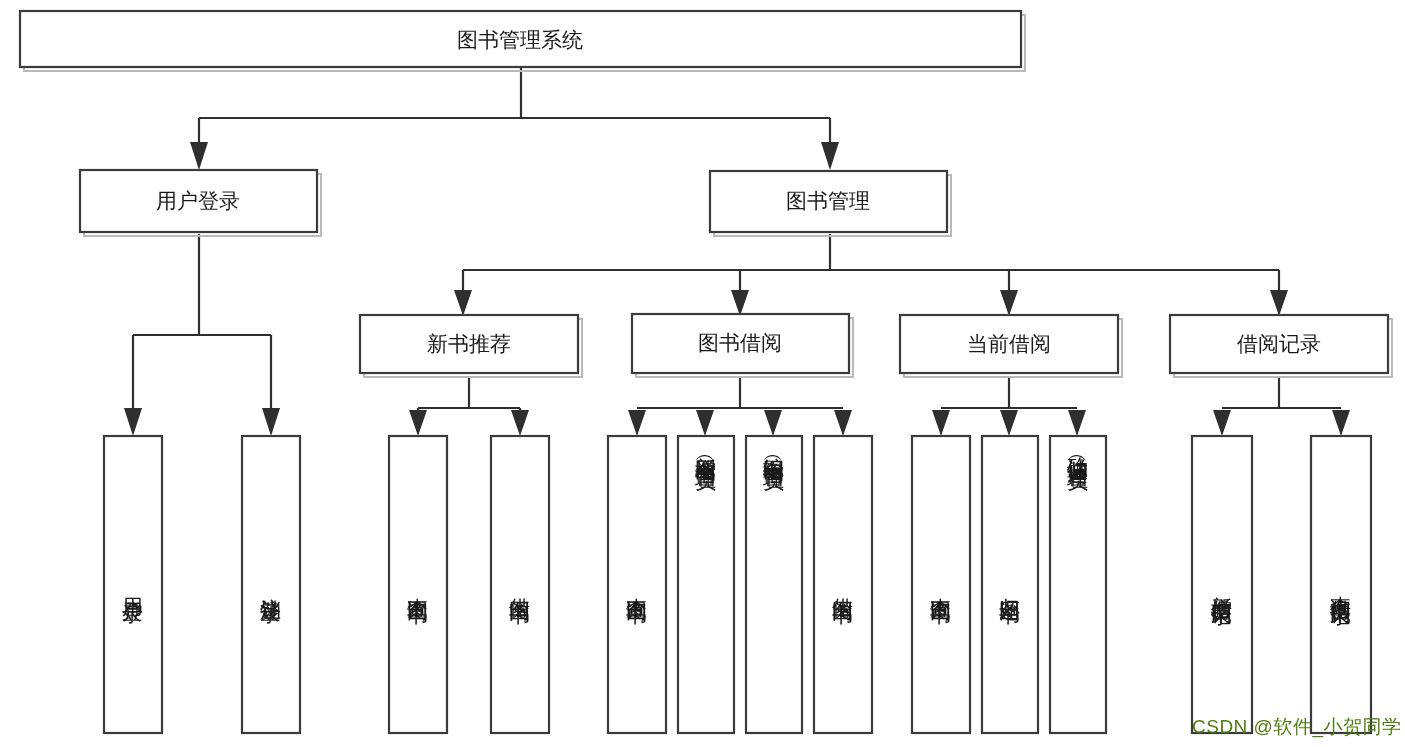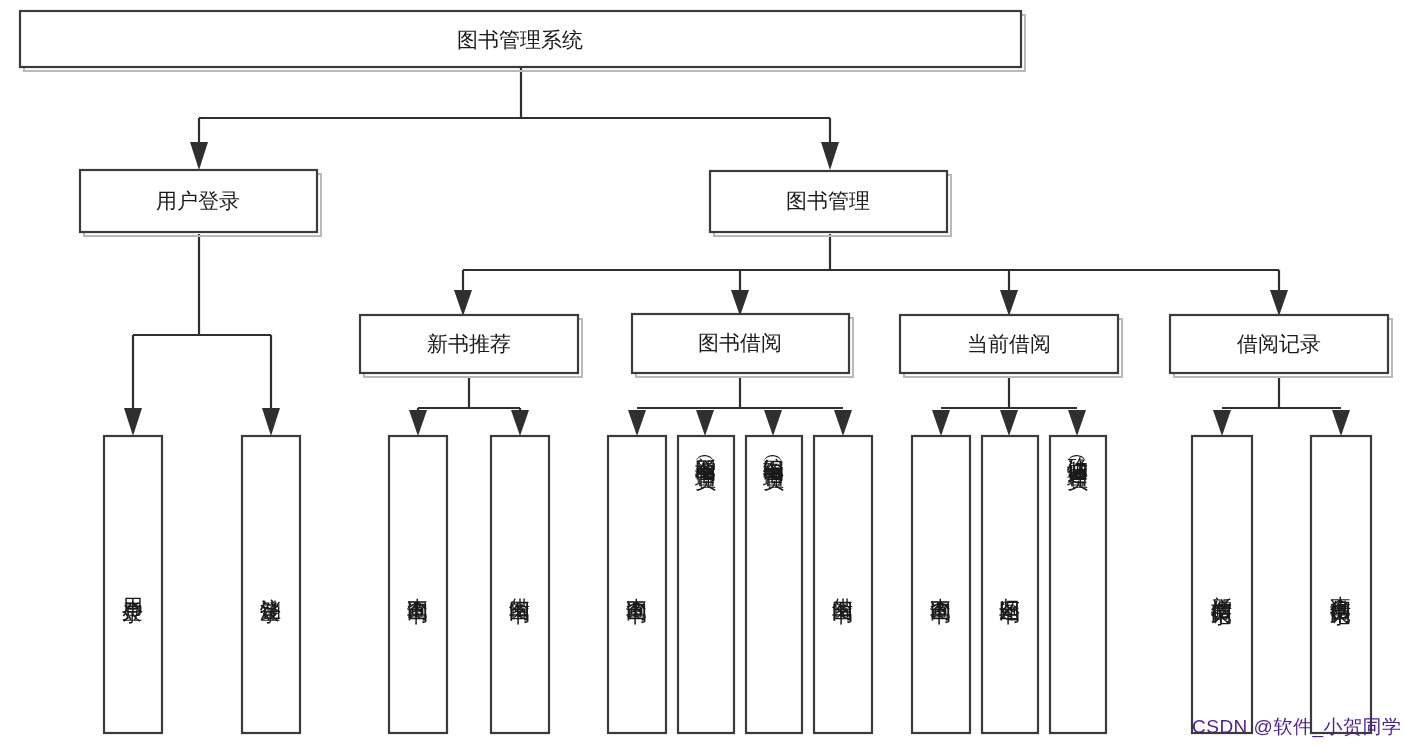--- a/index.html
+++ b/index.html
@@ -68,21 +68,21 @@
     white-space: nowrap;
     display: flex;
     align-items: center;
     justify-content: flex-start;
     pointer-events: none;
   }
   .watermark {
     position: absolute;
     font-family: "Liberation Sans", "DejaVu Sans", sans-serif;
     font-size: 19px;
-    color: #4c1d95;
+    color: #4d7c0f;
     white-space: nowrap;
     letter-spacing: 0.5px;
   }
 </style>
 </head>
 <body>
 
 <div id="diagram-root">
 
   <svg id="diagram-svg" viewBox="0 0 1405 747" xmlns="http://www.w3.org/2000/svg">

